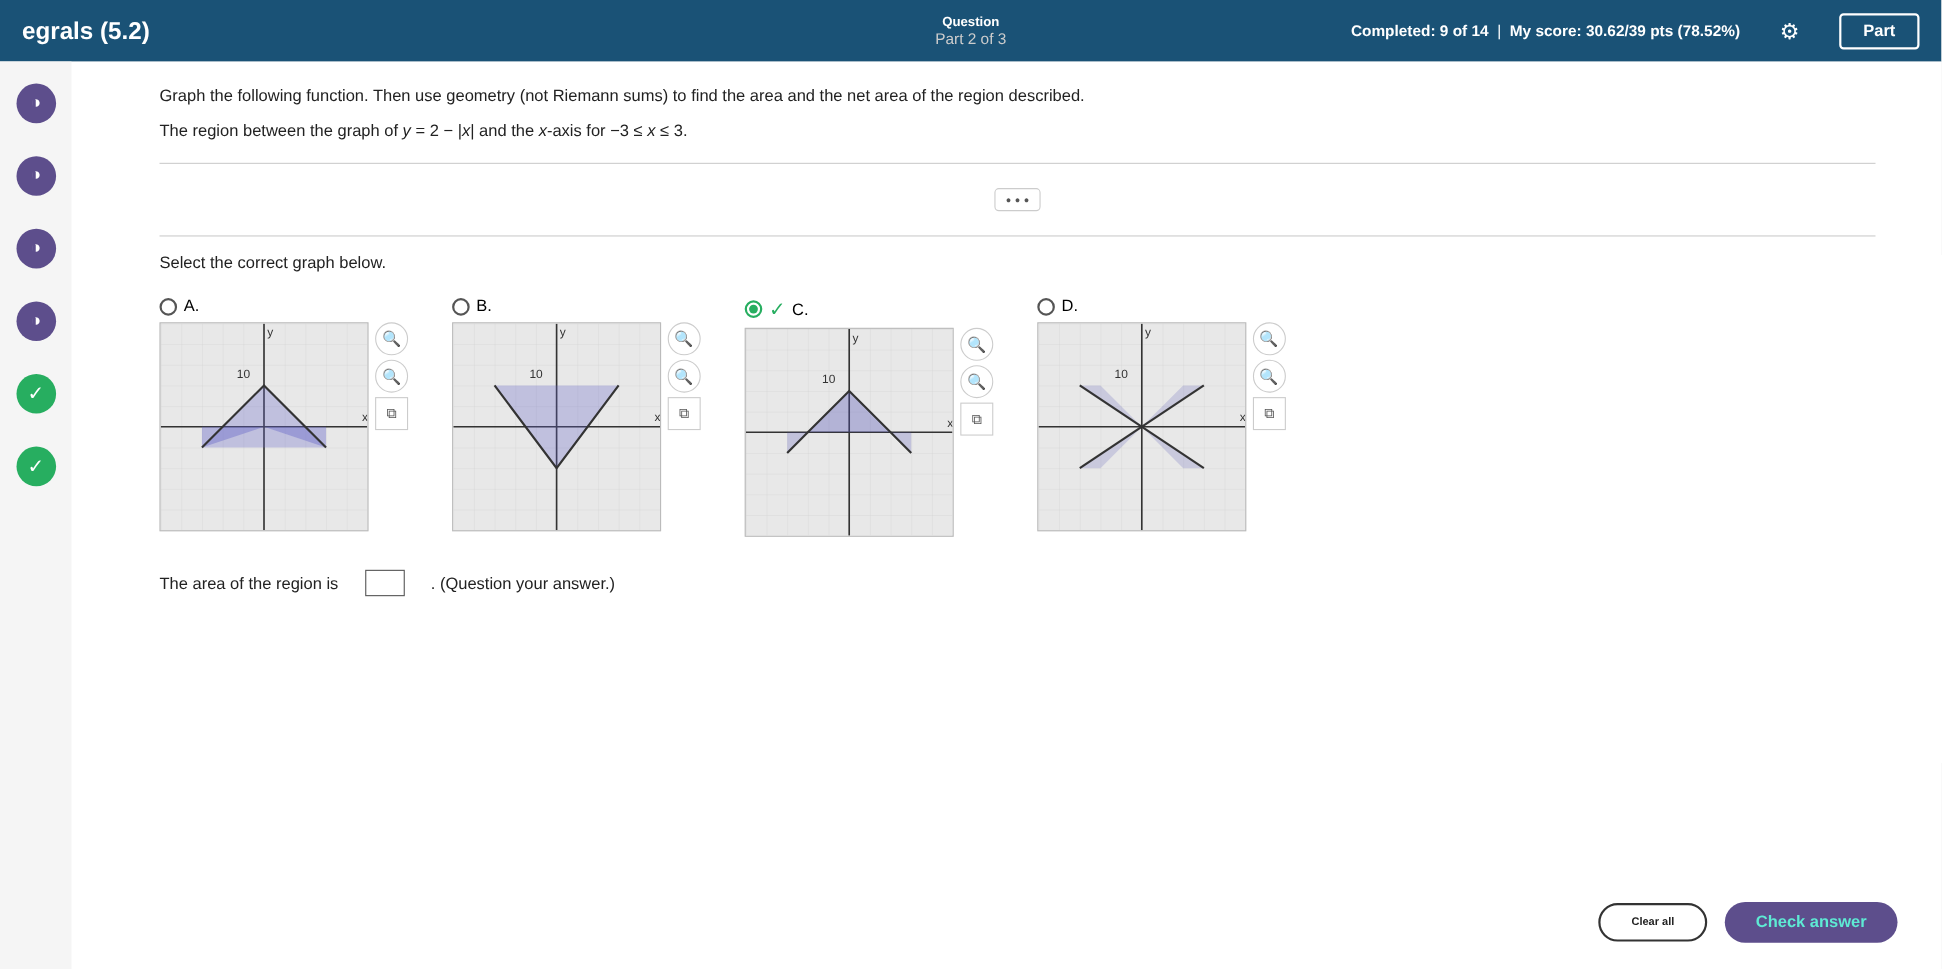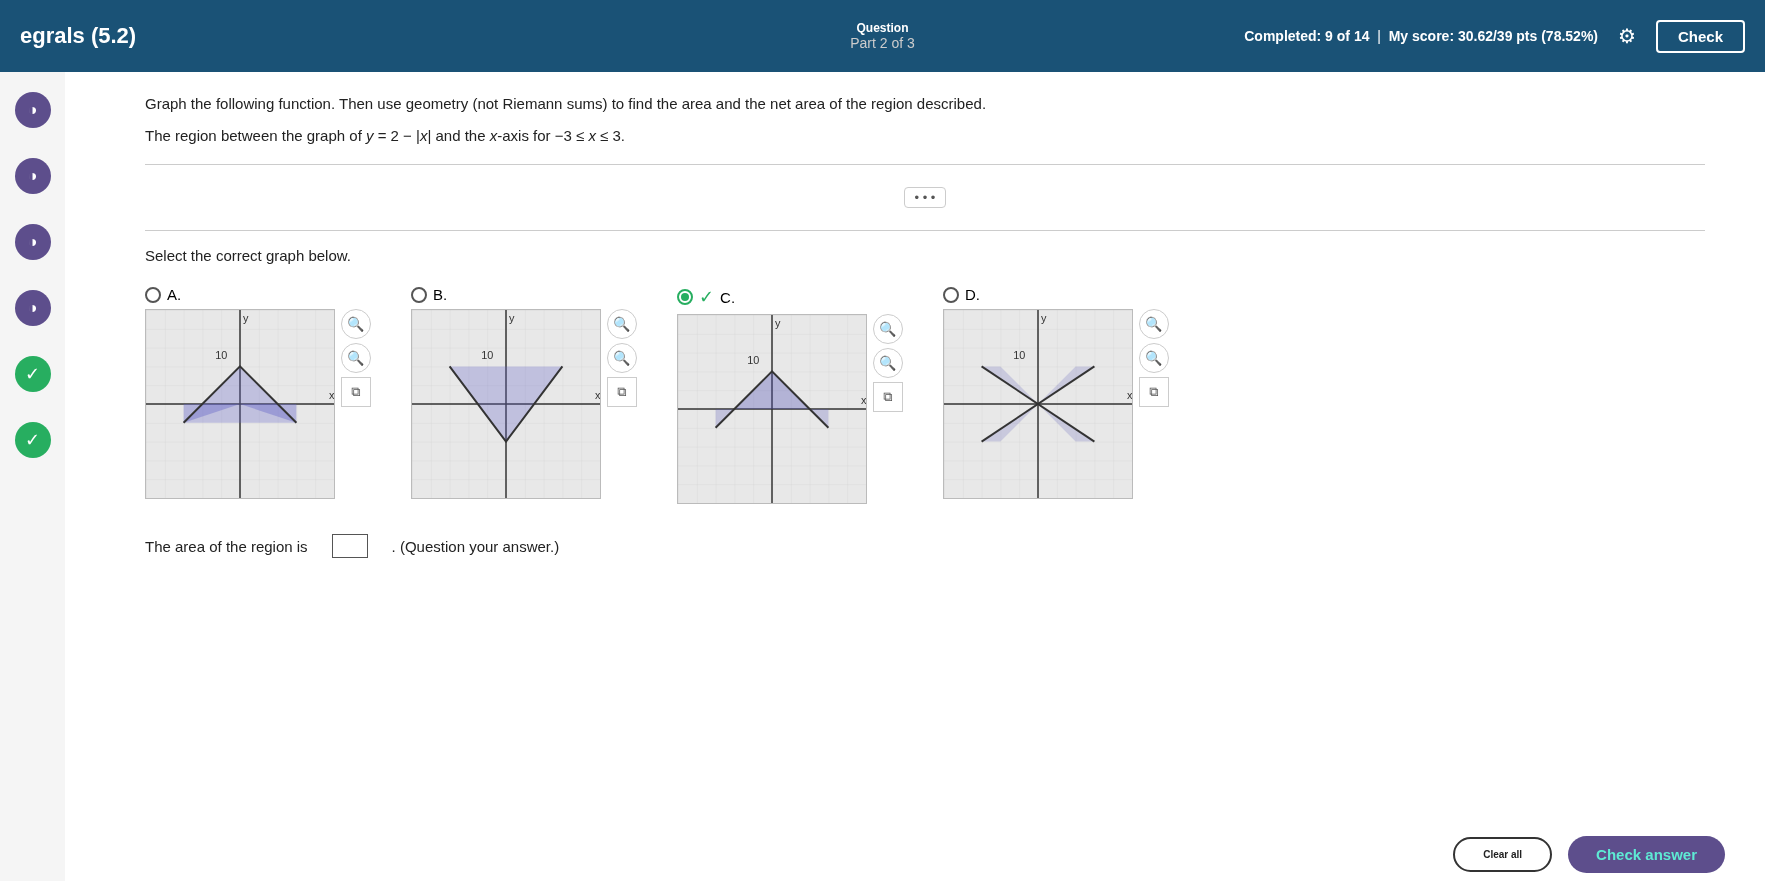--- a/index.html
+++ b/index.html
@@ -4,28 +4,28 @@
   <style>
     * { box-sizing: border-box; margin: 0; padding: 0; }
     body { font-family: Arial, sans-serif; background: #f0f0f0; width: 1765px; min-height: 881px; }
 
     .header {
       background: #1a5276;
       color: white;
       display: flex;
       align-items: center;
       padding: 10px 20px;
-      height: 72px;
+      height: 56px;
       position: relative;
     }
     .header-title { font-size: 22px; font-weight: bold; color: white; }
     .header-question { text-align: center; position: absolute; left: 50%; transform: translateX(-50%); }
     .header-question-label { font-size: 12px; font-weight: bold; color: white; }
     .header-question-sub { font-size: 14px; color: #ccc; }
-    .header-right { margin-left: auto; display: flex; align-items: center; gap: 20px; }
+    .header-right { margin-left: auto; display: flex; align-items: center; gap: 36px; }
     .header-score { font-size: 14px; color: white; }
     .header-score strong { font-weight: bold; }
     .gear-icon { font-size: 20px; color: white; cursor: pointer; }
     .save-btn {
       background: transparent;
       border: 2px solid white;
       color: white;
       padding: 6px 20px;
       border-radius: 4px;
       font-size: 15px;
@@ -252,21 +252,21 @@
     <div class="header-question-label">Question</div>
     <div class="header-question-sub">Part 2 of 3</div>
   </div>
   <div class="header-right">
     <span class="header-score">
       <strong>Completed: 9 of 14</strong>
       &nbsp;|&nbsp;
       <strong>My score: 30.62/39 pts (78.52%)</strong>
     </span>
     <span class="gear-icon">⚙</span>
-    <button class="save-btn">Check</button>
+    <button class="save-btn">Part</button>
   </div>
 </div>
 
 <div class="main-content">
 
   <div class="sidebar">
     <div class="sidebar-icon">◑</div>
     <div class="sidebar-icon">◑</div>
     <div class="sidebar-icon active">◑</div>
     <div class="sidebar-icon">◑</div>

